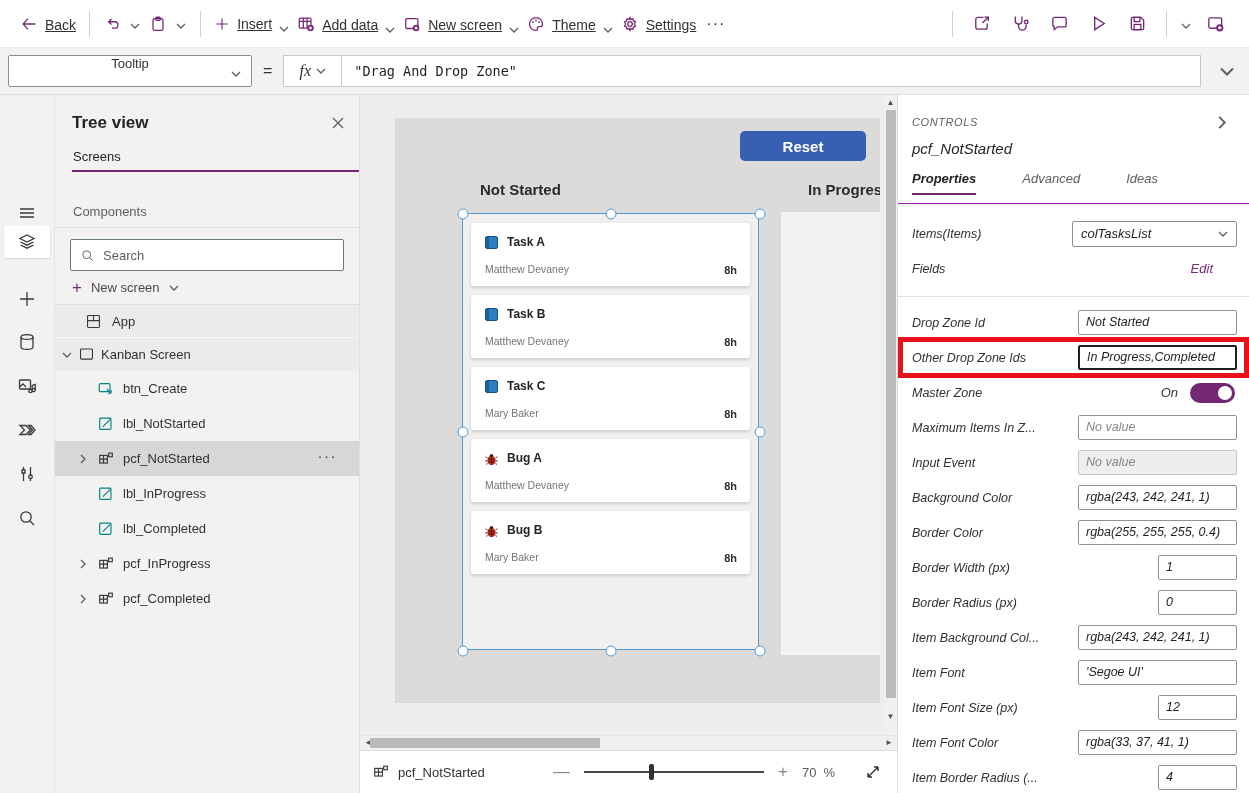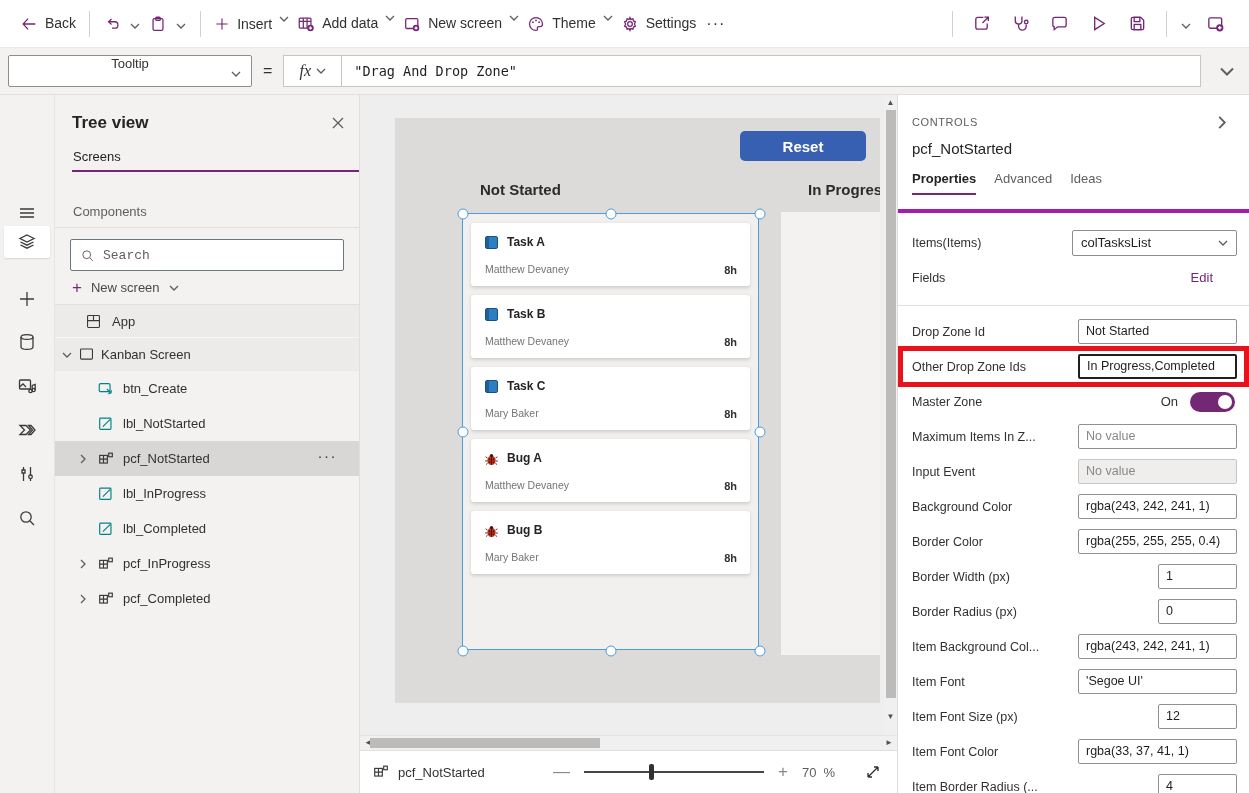--- a/index.html
+++ b/index.html
@@ -7,21 +7,21 @@
   body { font-family:"Liberation Sans", sans-serif; background:#fff; color:#323130; }
   .app { position:relative; width:1249px; height:793px; overflow:hidden; }
 
   svg.ic { display:block; }
   .chev { width:10px; height:6px; }
   .chev path { fill:none; stroke:#605e5c; stroke-width:1.3; }
   .chev.right { transform:rotate(-90deg); }
 
   
   .toolbar { height:48px; display:flex; align-items:center; padding:0 14px 0 16px; background:#fff; border-bottom:1px solid #edebe9; }
-  .tb-item { display:flex; align-items:flex-start; gap:7px; font-size:14px; color:#323130; cursor:pointer; padding:4px 4px; }
+  .tb-item { display:flex; align-items:flex-end; gap:7px; font-size:14px; color:#323130; cursor:pointer; padding:4px 4px;text-decoration:underline; }
   .tb-item svg { stroke:#742774; fill:none; stroke-width:1.4; }
   .tb-div { width:1px; height:26px; background:#d2d0ce; margin:0 9px; }
   .tb-chevbtn { padding:4px 5px; cursor:pointer; }
   .tb-right { margin-left:auto; display:flex; align-items:center; }
   .tb-right .tb-item { padding:4px 10px; }
   .ellipsis { color:#323130; font-size:16px; letter-spacing:1px; padding:0 6px; cursor:pointer; }
 
   
   .fbar { height:47px; background:#f3f2f1; border-bottom:1px solid #e1dfdd; display:flex; align-items:center; padding:0 10px 0 8px; }
   .prop-select { width:244px; height:32px; background:#fff; border:1px solid #8f8d8b; border-radius:2px; display:flex; align-items:center; padding:0 10px; font-size:13px; color:#323130; cursor:pointer;flex-direction:column; }
@@ -45,21 +45,21 @@
   
   .tree { width:305px; background:#f3f2f1; border-right:1px solid #e1dfdd; flex:none; font-size:13px; }
   .tree-head { display:flex; align-items:center; padding:18px 14px 8px 17px; }
   .tree-title { font-size:17px; font-weight:600; color:#252423; }
   .tree-close { margin-left:auto; cursor:pointer; }
   .tree-close svg { stroke:#605e5c; stroke-width:1.3; }
   .tree-tabs { display:flex; gap:26px; padding:2px 0 0 17px; border-bottom:1px solid #e1dfdd;flex-direction:column; }
   .ttab { padding:6px 1px 8px; color:#605e5c; cursor:pointer; position:relative; }
   .ttab.active { color:#201f1e; }
   .ttab.active::after { content:""; position:absolute; left:0; right:0; bottom:0; height:2.5px; background:#742774; }
-  .tree-search { margin:11px 15px 0; height:32px; background:#fff; border:1px solid #69797e; border-radius:2px; display:flex; align-items:center; padding:0 9px; gap:8px;font-family:Liberation Mono, monospace; }
+  .tree-search { margin:11px 15px 0; height:32px; background:#fff; border:1px solid #69797e; border-radius:2px; display:flex; align-items:center; padding:0 9px; gap:8px; }
   .tree-search svg { stroke:#605e5c; fill:none; stroke-width:1.3; }
   .tree-search .ph { color:#605e5c; font-size:13px; }
   .tree-new { display:flex; align-items:center; gap:9px; padding:9px 0 9px 17px; border-bottom:1px solid #e1dfdd; cursor:pointer; }
   .tree-new .plus { color:#742774; font-size:17px; line-height:14px; }
   .tree-new span.lbl { color:#494847; }
   .trow { height:33px; display:flex; align-items:center; cursor:pointer; }
   .trow svg { flex:none; }
   .trow-app { padding-left:30px; gap:10px; background:#ecebea; border-bottom:1px solid #f7f6f5; }
   .trow-screen { padding-left:7px; gap:6px; background:#ecebea; }
   .trow-screen .name, .trow-app .name { color:#323130; }
@@ -113,27 +113,27 @@
   .sb-zoom { margin-left:auto; display:flex; align-items:center; gap:14px; }
   .sb-minus,.sb-plus { color:#8a8886; font-size:17px; cursor:pointer; }
   .sb-slider { position:relative; width:180px; height:16px; cursor:pointer; }
   .sb-slider .track { position:absolute; left:0; right:0; top:7px; height:2px; background:#484644; }
   .sb-slider .shandle { position:absolute; left:65px; top:0; width:5px; height:16px; background:#323130; border-radius:2px; }
   .sb-pct { font-size:13px; color:#605e5c; display:flex; gap:7px; }
   .sb-expand { margin-left:16px; cursor:pointer; }
   .sb-expand svg { stroke:#323130; stroke-width:1.4; fill:none; }
 
   
-  .props { position:relative; width:352px; flex:none; background:#fff; border-left:1px solid #e1dfdd; overflow:hidden; }
+  .props { position:relative; width:352px; flex:none; background:#fff; border-left:1px solid #e1dfdd; overflow:hidden;font-style:italic; }
   .pp-head { padding:18px 12px 0 14px; }
   .pp-sec { display:flex; align-items:center; }
   .pp-sec-label { font-size:11px; letter-spacing:.6px; color:#605e5c; }
   .pp-collapse { margin-left:auto; cursor:pointer; padding-right:8px; }
   .pp-name { font-size:15px; color:#252423; margin-top:9px; }
-  .pp-tabs { display:flex; gap:18px; padding:14px 0 14px 14px; border-bottom:4px solid #a21caf; }
+  .pp-tabs { display:flex; gap:46px; padding:14px 0 8px 14px; border-bottom:1px solid #a21caf; }
   .pp-tab { font-size:13px; color:#605e5c; padding-bottom:9px; position:relative; cursor:pointer; }
   .pp-tab.active { color:#252423; font-weight:bold; }
   .pp-tab.active::after { content:""; position:absolute; left:0; right:0; bottom:0; height:2.5px; background:#742774; }
   .pp-row { position:relative; height:35px; display:flex; align-items:center; padding:0 12px 0 14px; }
   .pp-row--items { margin-top:12px; }
   .pp-label { flex:1; font-size:12.5px; color:#323130; white-space:nowrap; overflow:hidden; }
   .pp-select { width:165px; height:26px; border:1px solid #8f8d8b; border-radius:2px; background:#fff; display:flex; align-items:center; padding:0 8px; font-size:13px; color:#201f1e; cursor:pointer; }
   .pp-select .chev { margin-left:auto; }
   .pp-edit { font-size:13px; color:#742774; cursor:pointer; padding-right:24px; }
   .pp-div { height:1px; background:#e1dfdd; margin:10px 0 8px; }

